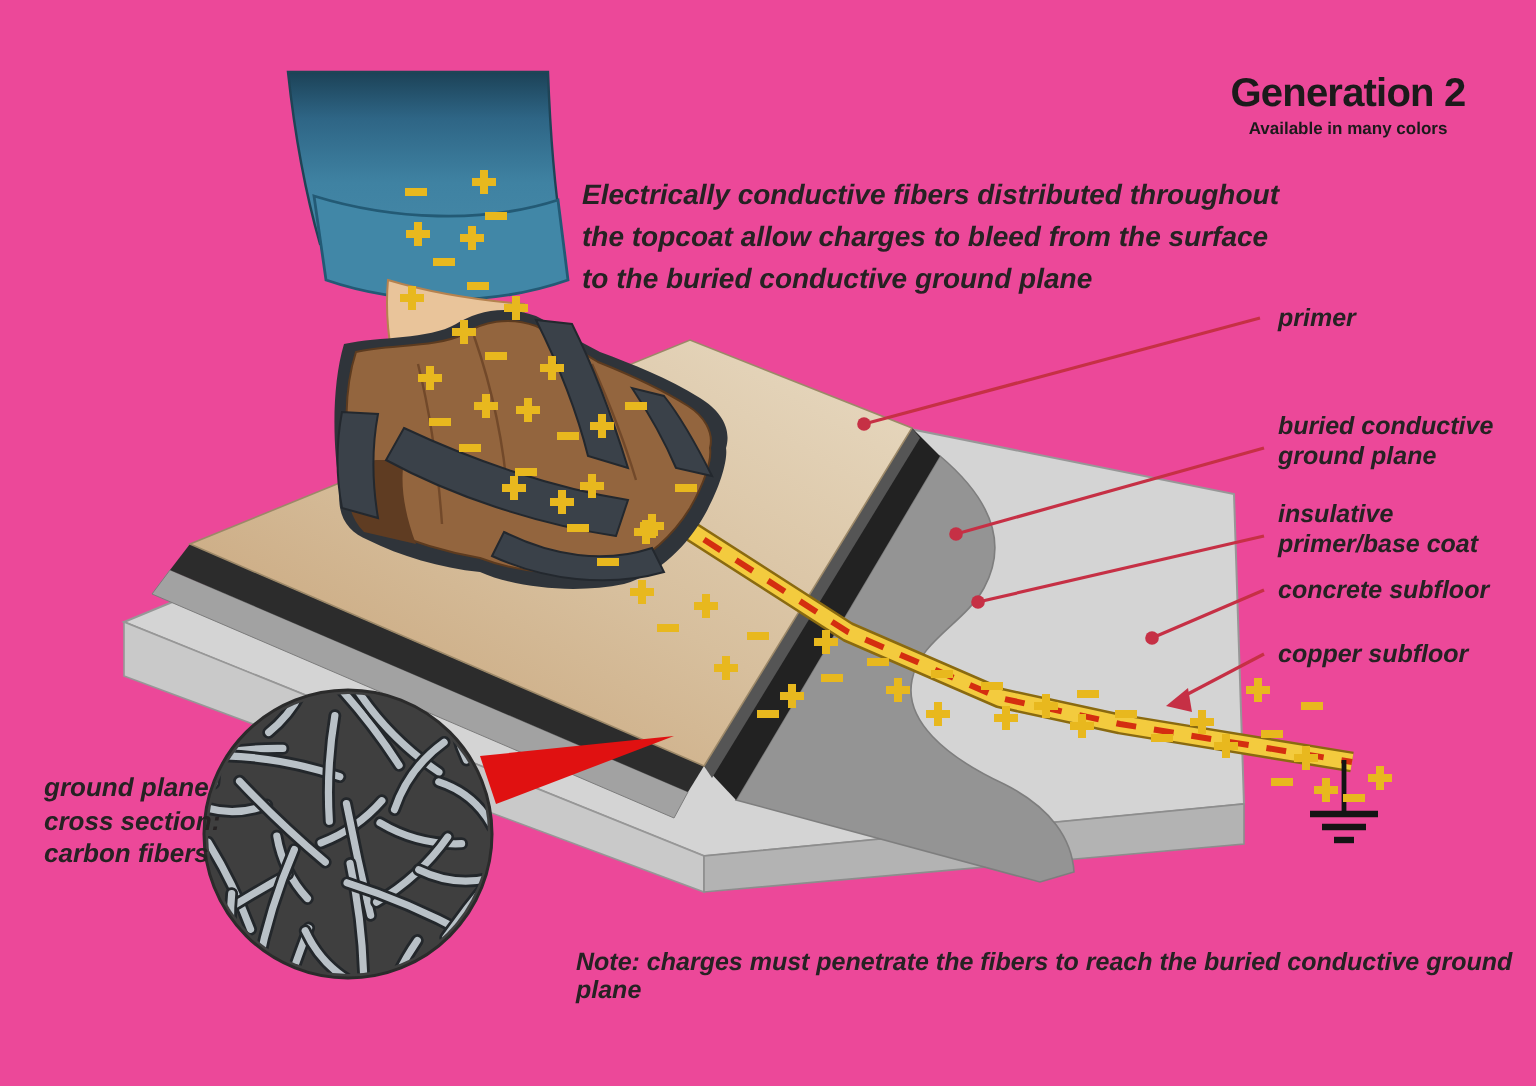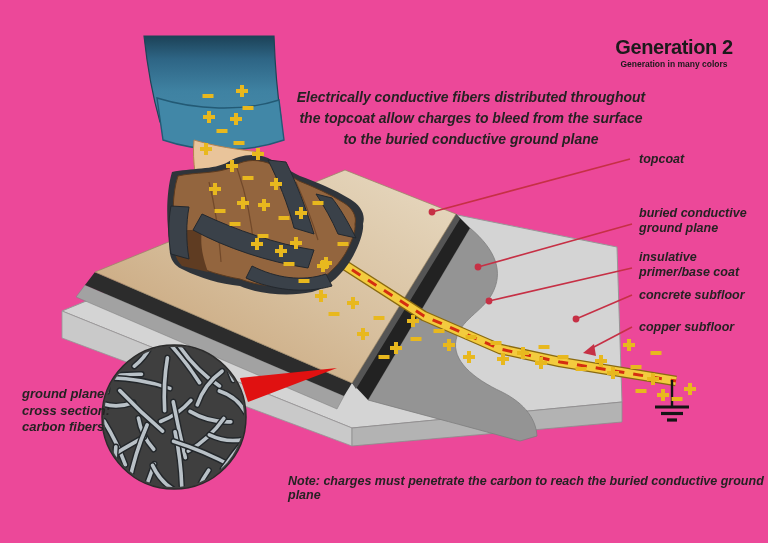--- a/index.html
+++ b/index.html
@@ -3,21 +3,21 @@
 <meta charset="utf-8">
 <style>
   html,body{margin:0;padding:0;background:#ffffff;}
   .page{position:relative;width:768px;height:543px;background:#ec4899;overflow:hidden;
         font-family:Liberation Sans, sans-serif;color:#262223;}
   .page svg{position:absolute;left:0;top:0;}
   .annot{position:absolute;color:#262223;font-style:italic;font-weight:bold;white-space:pre-line;}
   .title-block{position:absolute;left:608px;top:36px;width:132px;text-align:center;color:#1c1a1b;}
   .title-heading{font-size:20px;font-weight:bold;letter-spacing:-0.4px;line-height:22px;}
   .title-sub{font-size:8.5px;font-weight:bold;margin-top:1px;}
-  .description{left:291px;top:87px;width:360px;font-size:14px;line-height:21px;text-align:center;}
+  .description{left:291px;top:87px;width:360px;font-size:14px;line-height:21px;}
   .layer-label{left:639px;font-size:12.5px;line-height:14.5px;}
   .lbl-topcoat{top:152px;}
   .lbl-ground-plane{top:206px;}
   .lbl-insulative{top:250px;}
   .lbl-concrete{top:288px;}
   .lbl-copper{top:320px;}
   .inset-label{left:22px;top:386px;font-size:13px;line-height:16.5px;}
   .ground-label{left:610px;top:424px;width:126px;text-align:center;font-size:12.5px;line-height:15.5px;}
   .note{left:288px;top:474px;font-size:12.5px;}
   .charge{fill:none;stroke-linecap:butt;}
@@ -261,32 +261,32 @@
         <path d="M657,395 L669,395 M663,389 L663,401" class="charge" stroke="#e8b81e" stroke-width="4"></path>
         <path d="M671.5,399 L682.5,399" class="charge" stroke="#e8b81e" stroke-width="4"></path>
         <path d="M623,345 L635,345 M629,339 L629,351" class="charge" stroke="#e8b81e" stroke-width="4"></path>
         <path d="M650.5,353 L661.5,353" class="charge" stroke="#e8b81e" stroke-width="4"></path>
         <path d="M684,389 L696,389 M690,383 L690,395" class="charge" stroke="#e8b81e" stroke-width="4"></path>
       </g>
   </svg>
 
   <div class="title-block">
     <div class="title-heading">Generation 2</div>
-    <div class="title-sub">Generation in many colors</div>
+    <div class="title-sub">Available in many colors</div>
   </div>
 
   <div class="annot description">Electrically conductive fibers distributed throughout
 the topcoat allow charges to bleed from the surface
 to the buried conductive ground plane</div>
 
-  <div class="annot layer-label lbl-topcoat">topcoat</div>
+  <div class="annot layer-label lbl-topcoat">primer</div>
   <div class="annot layer-label lbl-ground-plane">buried conductive
 ground plane</div>
   <div class="annot layer-label lbl-insulative">insulative
 primer/base coat</div>
   <div class="annot layer-label lbl-concrete">concrete subfloor</div>
   <div class="annot layer-label lbl-copper">copper subfloor</div>
 
   <div class="annot inset-label">ground plane
 cross section:
 carbon fibers</div>
-  <div class="annot note">Note: charges must penetrate the carbon to reach the buried conductive ground plane</div>
+  <div class="annot note">Note: charges must penetrate the fibers to reach the buried conductive ground plane</div>
 </div>
 
 </body></html>

